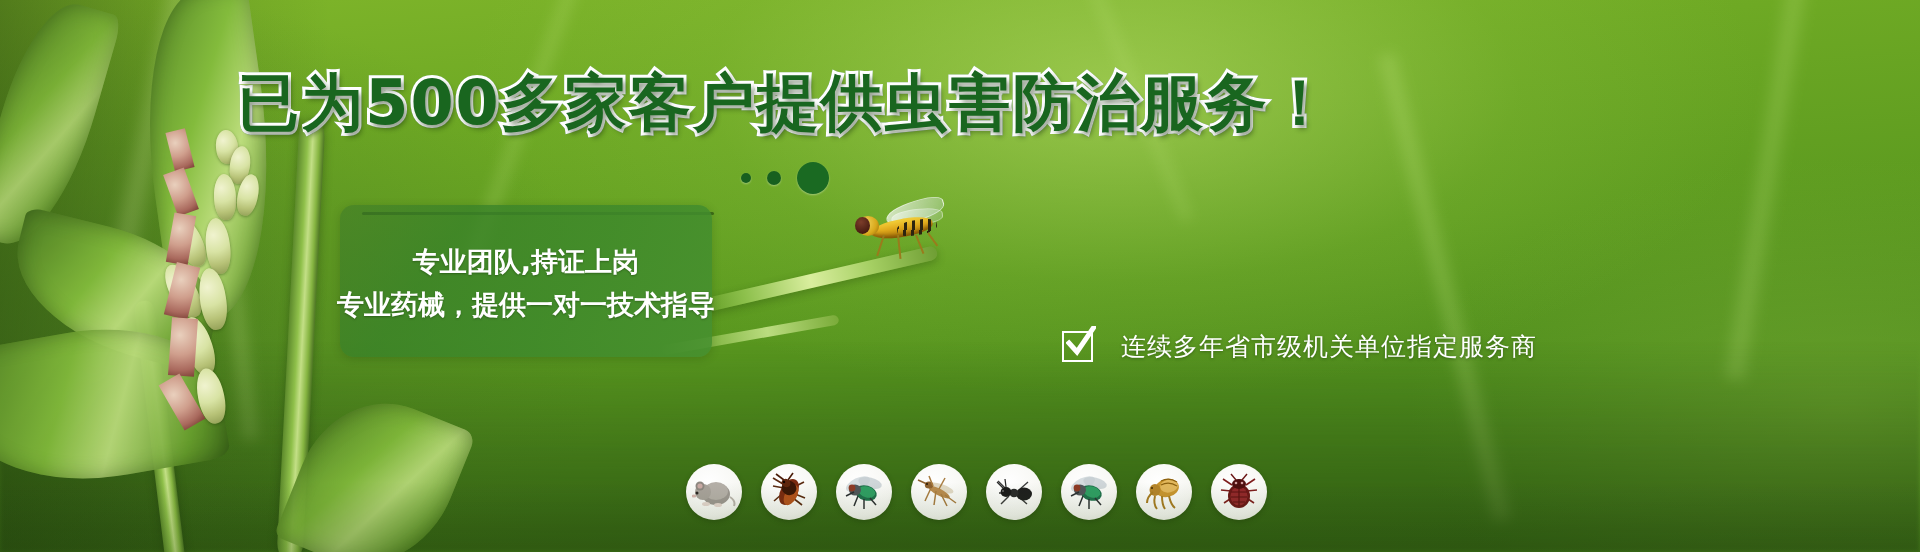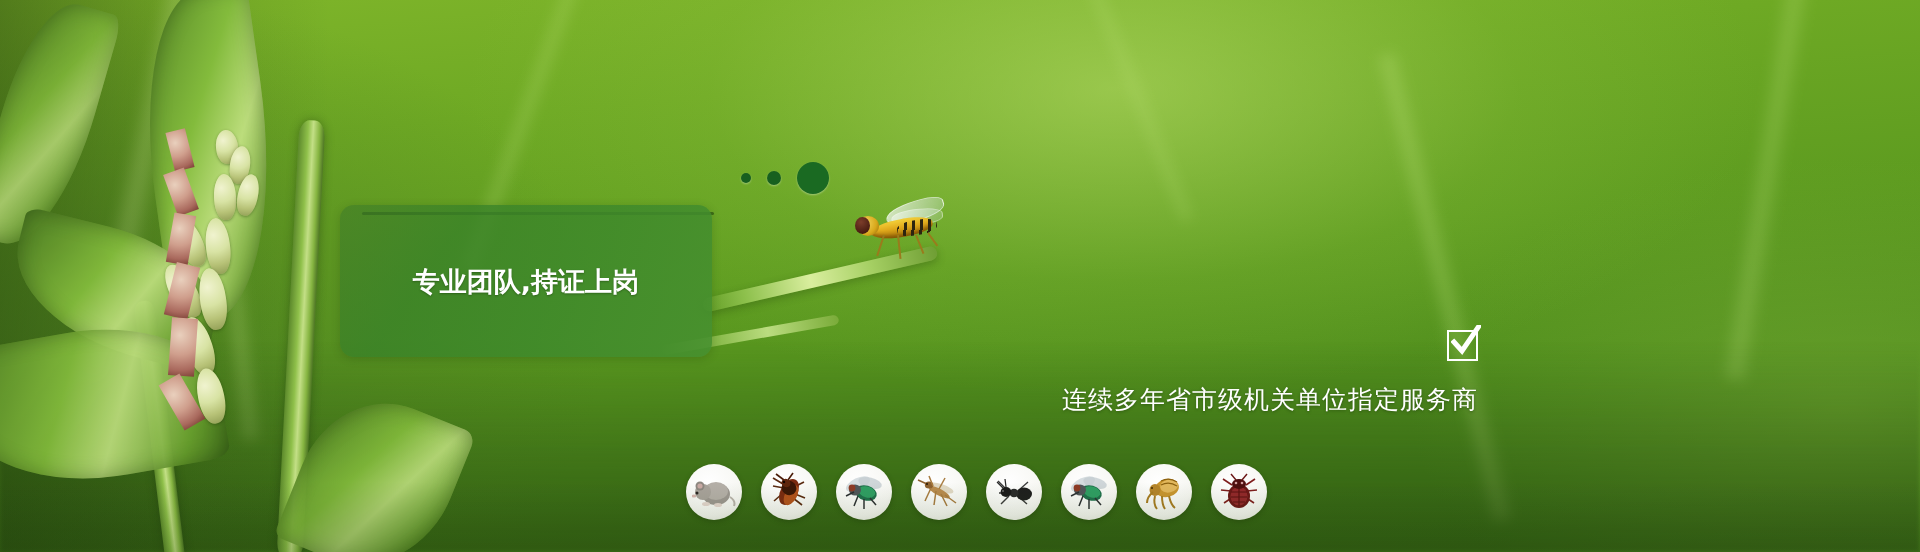--- a/index.html
+++ b/index.html
@@ -216,21 +216,21 @@
     background: rgba(25,60,12,.55);
     border-radius: 2px;
   }
 
   
   .bullets {
     position: absolute;
     left: 1062px; top: 330px;
     display: flex; flex-direction: column; gap: 18px;
   }
-  .bullet { display: flex; align-items: flex-end; gap: 22px; flex-direction: column; }
+  .bullet { display: flex; align-items: center; gap: 28px; }
   .check-box {
     width: 27px; height: 27px;
     border: 2px solid #ffffff;
     position: relative;
     flex: 0 0 auto;
   }
   .check-box svg { position: absolute; left: 2px; top: -7px; }
   .bullet-text {
     color: #ffffff;
     font-size: 25px;
@@ -301,20 +301,23 @@
       <div class="bud" style="left:0px;   top:132px; width:26px; height:58px; transform:rotate(-28deg);"></div>
       <div class="bud" style="left:30px;  top:138px; width:26px; height:62px; transform:rotate(-8deg);"></div>
       <div class="budr" style="left:60px;  top:130px; width:24px; height:54px; transform:rotate(14deg);"></div>
       <div class="bud" style="left:16px;  top:186px; width:26px; height:60px; transform:rotate(-18deg);"></div>
       <div class="budr" style="left:48px;  top:192px; width:26px; height:58px; transform:rotate(4deg);"></div>
       <div class="bud" style="left:28px;  top:238px; width:26px; height:56px; transform:rotate(-12deg);"></div>
       <div class="budr" style="left:-6px;  top:232px; width:24px; height:52px; transform:rotate(-30deg);"></div>
     </div>
   </div>
 
+  <div class="headline">
+    <span class="headline-inner">已为500多家客户提供虫害防治服务！</span>
+  </div>
 
   <div class="dots">
     <span class="dot dot-s"></span>
     <span class="dot dot-m"></span>
     <span class="dot dot-l"></span>
   </div>
 
   <div class="twig2"></div>
   <div class="twig"></div>
   <div class="fly">
@@ -327,20 +330,21 @@
     <div class="fly-leg fl1"></div>
     <div class="fly-leg fl2"></div>
     <div class="fly-leg fl3"></div>
     <div class="fly-leg fl4"></div>
   </div>
 
   <div class="rule"></div>
 
   <div class="panel">
     <div class="panel-line pl1">专业团队,持证上岗</div>
+    <div class="panel-line pl3">专业药械，提供一对一技术指导</div>
   </div>
 
   <div class="bullets">
     <div class="bullet">
       <span class="check-box">
         <svg width="30" height="34" viewBox="0 0 30 34">
           <path d="M3 17 L11 26 L28 1" fill="none" stroke="#ffffff" stroke-width="5" stroke-linecap="square"></path>
         </svg>
       </span>
       <span class="bullet-text">连续多年省市级机关单位指定服务商</span>

